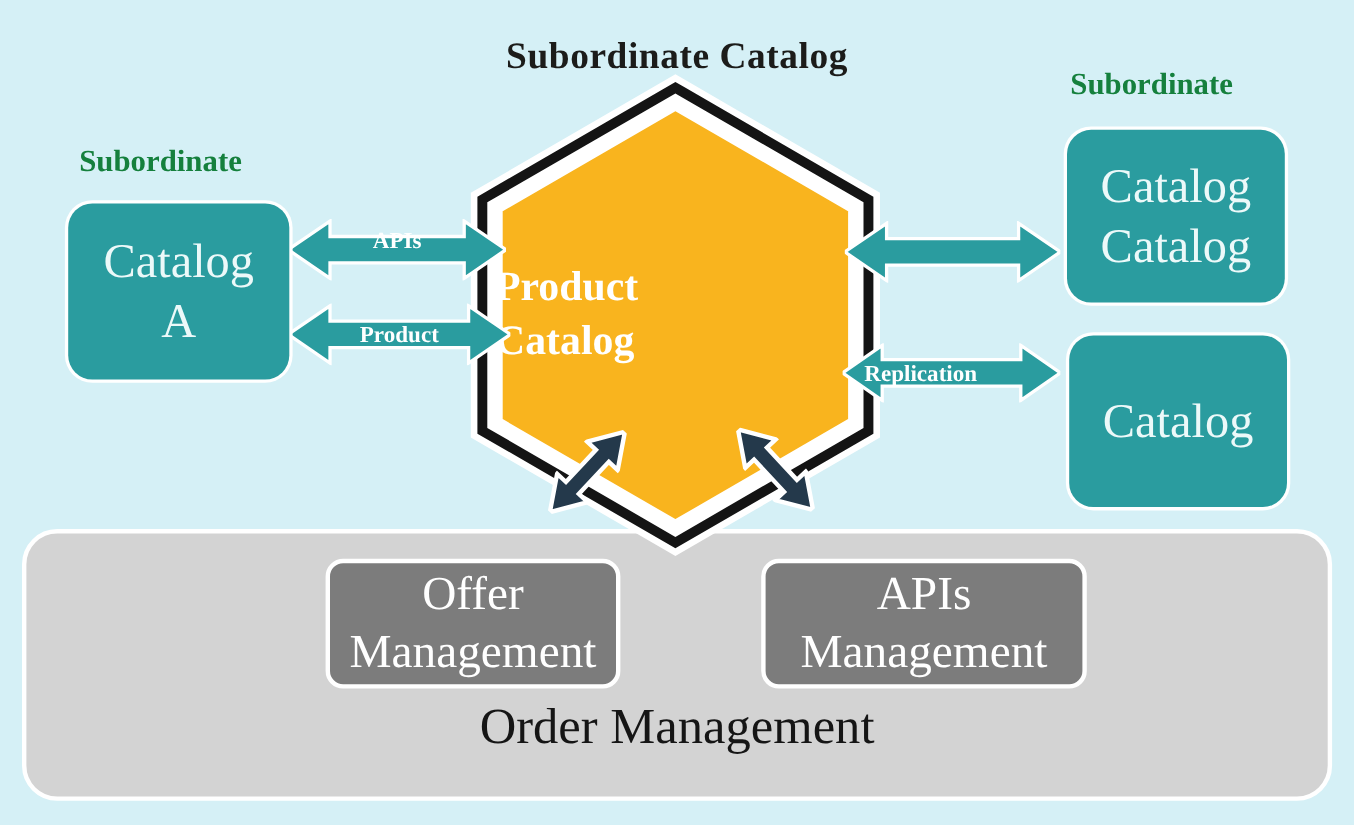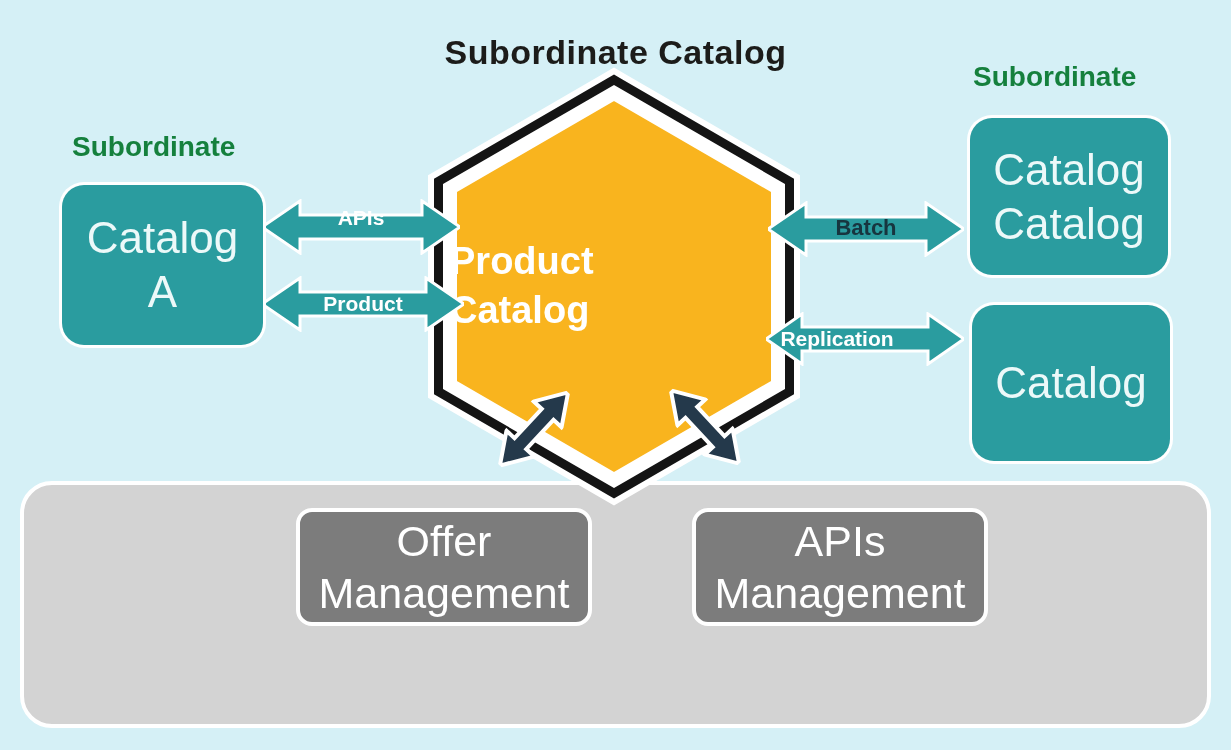--- a/index.html
+++ b/index.html
@@ -1,18 +1,18 @@
 <!DOCTYPE html>
 <html><head>
 <meta charset="utf-8">
 <style>
   html,body{margin:0;padding:0;}
   .stage{
     position:relative;width:1231px;height:750px;overflow:hidden;
-    background:#d5f0f6;font-family:Liberation Sans, sans-serif;
+    background:#d5f0f6;font-family:Liberation Serif, serif;
   }
   .title{
     position:absolute;top:33px;left:0;width:1231px;margin:0;
     text-align:center;font-size:34px;font-weight:700;color:#1c1c1a;letter-spacing:0.5px;
   }
   .sub-heading{position:absolute;font-size:28px;font-weight:700;color:#15803d;}
   .sub-heading.left{left:72px;top:131px;}
   .sub-heading.right{left:973px;top:61px;}
 
   .teal-box{
@@ -44,21 +44,21 @@
 
   .om-container{
     position:absolute;left:20px;top:481px;width:1191px;height:247px;
     background:#d3d3d3;border:4px solid #ffffff;border-radius:32px;box-sizing:border-box;
   }
   .gray-box{
     position:absolute;background:#7c7c7c;border:4px solid #ffffff;border-radius:16px;
     box-sizing:border-box;color:#ffffff;display:flex;flex-direction:column;
     align-items:center;justify-content:center;font-size:43px;line-height:1.22;text-align:center;
   }
-  .box-offer{left:272px;top:23px;width:296px;height:118px;}
+  .box-offer{left:272px;top:23px;width:268px;height:118px;}
   .box-quote{left:668px;top:23px;width:296px;height:118px;}
   .om-label{
     position:absolute;left:0;top:148px;width:100%;text-align:center;
     font-size:46px;color:#151515;
   }
 </style>
 </head>
 <body>
 
 <div class="stage">
@@ -70,20 +70,21 @@
 
   <div class="om-container">
     <div class="gray-box box-offer">
       <div>Offer</div>
       <div>Management</div>
     </div>
     <div class="gray-box box-quote">
       <div>APIs</div>
       <div>Management</div>
     </div>
+    <div class="om-label">Order Management</div>
   </div>
 
   <svg class="hex-svg" width="388" height="447" viewBox="0 0 388 447">
     <polygon points="194,30 358,125 358,322 194,417 30,322 30,125" fill="none" stroke="#ffffff" stroke-width="44"></polygon>
     <polygon points="194,30 358,125 358,322 194,417 30,322 30,125" fill="none" stroke="#141414" stroke-width="32"></polygon>
     <polygon points="194,30 358,125 358,322 194,417 30,322 30,125" fill="#f9b41e" stroke="#ffffff" stroke-width="14"></polygon>
   </svg>
   <div class="hex-label">
     <div>Product</div>
     <div>Catalog</div>
@@ -95,21 +96,20 @@
   <div class="arrow-label" style="left:262px;top:205px;width:198px;">APIs</div>
 
   <svg class="arrow" style="left:262px;top:276px;" width="202" height="56" viewBox="0 0 202 56">
     <polygon points="0,28 38,2 38,16 164,16 164,2 202,28 164,54 164,40 38,40 38,54" fill="#2a9c9f" stroke="#ffffff" stroke-width="3"></polygon>
   </svg>
   <div class="arrow-label" style="left:262px;top:291px;width:202px;">Product</div>
 
   <svg class="arrow" style="left:768px;top:201px;" width="196" height="56" viewBox="0 0 196 56">
     <polygon points="0,28 38,2 38,16 158,16 158,2 196,28 158,54 158,40 38,40 38,54" fill="#2a9c9f" stroke="#ffffff" stroke-width="3"></polygon>
   </svg>
-  <div class="arrow-label dark" style="left:768px;top:215px;width:196px;">Batch</div>
 
   <svg class="arrow" style="left:766px;top:312px;" width="198" height="54" viewBox="0 0 198 54">
     <polygon points="0,27 36,2 36,15 162,15 162,2 198,27 162,52 162,39 36,39 36,52" fill="#2a9c9f" stroke="#ffffff" stroke-width="3"></polygon>
   </svg>
   <div class="arrow-label" style="left:738px;top:326px;width:198px;">Replication</div>
 
   <svg class="sync-arrow left" width="100" height="42" viewBox="0 0 100 42">
     <polygon points="0,21 30,2 30,13 70,13 70,2 100,21 70,40 70,29 30,29 30,40" fill="#24394b" stroke="#ffffff" stroke-width="4"></polygon>
   </svg>
   <svg class="sync-arrow right" width="100" height="42" viewBox="0 0 100 42">

